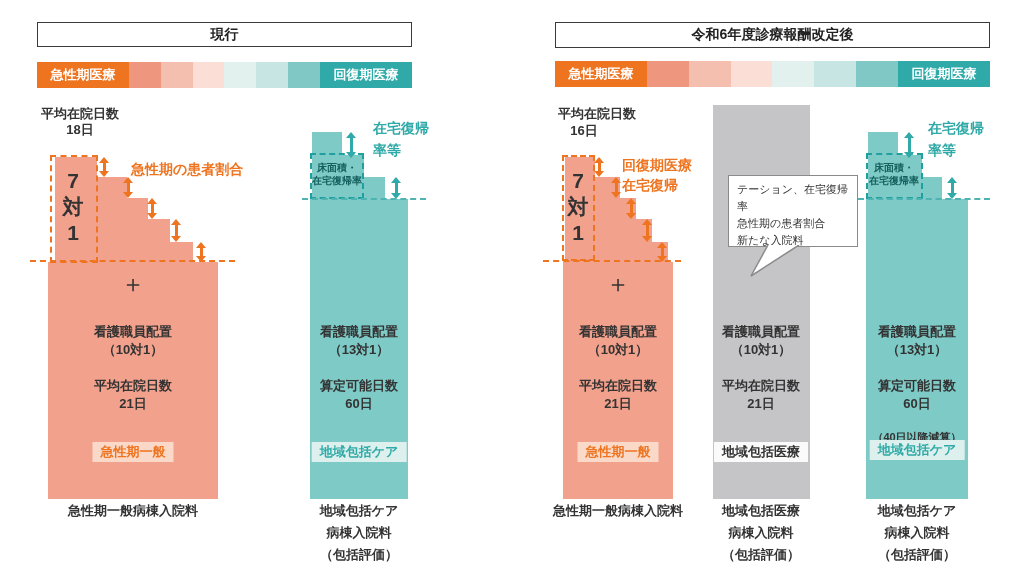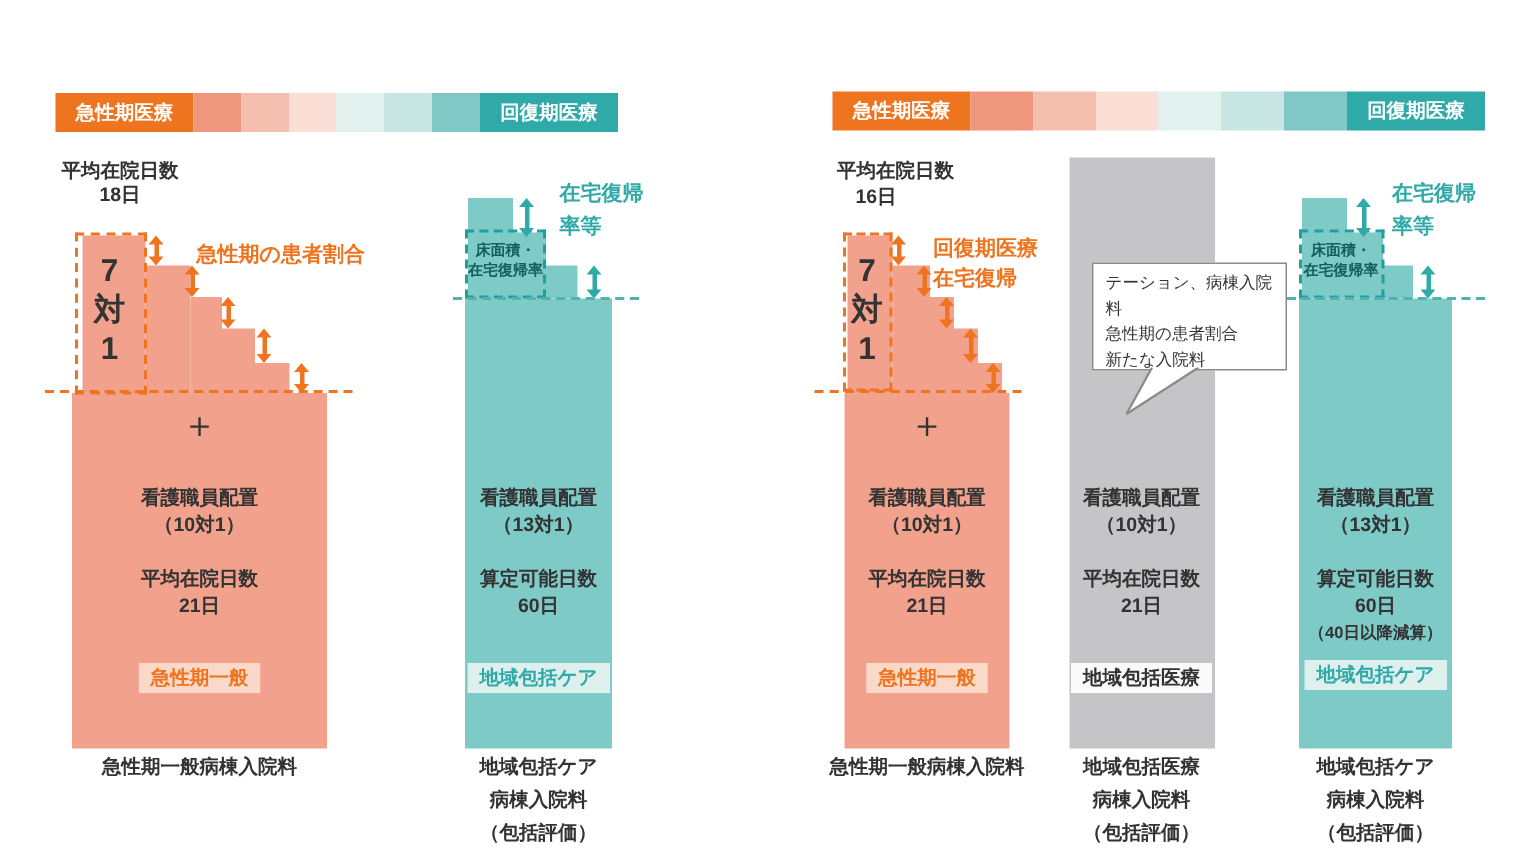--- a/index.html
+++ b/index.html
@@ -38,20 +38,21 @@
   .arr.t{--c:#2FAAA8}
   .vstack span{display:block}
   .callout{position:absolute;background:#fff;border:1.5px solid #8A8A8A;font-size:11px;line-height:17px;padding:5px 8px;color:#333;font-weight:normal}
   .plus{position:absolute;transform:translateX(-50%);font-size:24px;font-weight:normal;color:#333;line-height:24px}
 </style>
 </head>
 <body>
 
 <div class="canvas">
 
+  <div class="ttl" style="left:37px;top:22px;width:375px;height:25px">現行</div>
 
   <div class="legend" style="left:37px;top:62px;width:375px">
     <div class="cap o">急性期医療</div>
     <div class="seg s1"></div>
     <div class="seg s2"></div>
     <div class="seg s3"></div>
     <div class="seg s4"></div>
     <div class="seg s5"></div>
     <div class="seg s6"></div>
     <div class="cap t">回復期医療</div>
@@ -109,20 +110,21 @@
 
   <div class="ctext" style="left:359px;top:324px">看護職員配置</div>
   <div class="ctext" style="left:359px;top:342px">（13対1）</div>
   <div class="ctext" style="left:359px;top:378px">算定可能日数</div>
   <div class="ctext" style="left:359px;top:396px">60日</div>
   <div class="badge mt" style="left:359px;top:442px">地域包括ケア</div>
   <div class="ctext" style="left:359px;top:503px">地域包括ケア</div>
   <div class="ctext" style="left:359px;top:525px">病棟入院料</div>
   <div class="ctext" style="left:359px;top:547px">（包括評価）</div>
 
+  <div class="ttl" style="left:555px;top:22px;width:435px;height:26px">令和6年度診療報酬改定後</div>
 
   <div class="legend" style="left:555px;top:61px;width:435px">
     <div class="cap o">急性期医療</div>
     <div class="seg s1"></div>
     <div class="seg s2"></div>
     <div class="seg s3"></div>
     <div class="seg s4"></div>
     <div class="seg s5"></div>
     <div class="seg s6"></div>
     <div class="cap t">回復期医療</div>
@@ -158,21 +160,21 @@
   <div class="plus" style="left:618px;top:272px">＋</div>
   <div class="ctext" style="left:618px;top:324px">看護職員配置</div>
   <div class="ctext" style="left:618px;top:342px">（10対1）</div>
   <div class="ctext" style="left:618px;top:378px">平均在院日数</div>
   <div class="ctext" style="left:618px;top:396px">21日</div>
   <div class="badge pk" style="left:618px;top:442px">急性期一般</div>
   <div class="ctext" style="left:618px;top:503px">急性期一般病棟入院料</div>
 
   <div class="bar gry" style="left:713px;top:105px;width:97px;height:394px"></div>
   <div class="callout" style="left:728px;top:175px;width:130px;height:72px">
-    <div>テーション、病棟入院料</div>
+    <div>テーション、在宅復帰率</div>
     <div>急性期の患者割合</div>
     <div>新たな入院料</div>
   </div>
   <svg class="abs" style="left:746px;top:245px" width="56" height="33">
     <polygon points="22,0 53,0 5,31" fill="#ffffff"></polygon>
     <line x1="22" y1="0" x2="5" y2="31" stroke="#8A8A8A" stroke-width="1.5"></line>
     <line x1="53" y1="0" x2="5" y2="31" stroke="#8A8A8A" stroke-width="1.5"></line>
   </svg>
 
   <div class="ctext" style="left:761px;top:324px">看護職員配置</div>
@@ -197,19 +199,19 @@
   <div class="arr t" style="left:947px;top:177px;height:22px"></div>
   <div class="dashH t" style="left:858px;top:198px;width:132px"></div>
 
   <div class="ltext f14 teal" style="left:928px;top:120px">在宅復帰</div>
   <div class="ltext f14 teal" style="left:928px;top:142px">率等</div>
 
   <div class="ctext" style="left:917px;top:324px">看護職員配置</div>
   <div class="ctext" style="left:917px;top:342px">（13対1）</div>
   <div class="ctext" style="left:917px;top:378px">算定可能日数</div>
   <div class="ctext" style="left:917px;top:396px">60日</div>
-  <div class="ctext f11" style="left:917px;top:414px">（40日以降減算）</div>
+  <div class="ctext f11" style="left:917px;top:429px">（40日以降減算）</div>
   <div class="badge mt" style="left:917px;top:440px">地域包括ケア</div>
   <div class="ctext" style="left:917px;top:503px">地域包括ケア</div>
   <div class="ctext" style="left:917px;top:525px">病棟入院料</div>
   <div class="ctext" style="left:917px;top:547px">（包括評価）</div>
 
 </div>
 
 </body></html>

